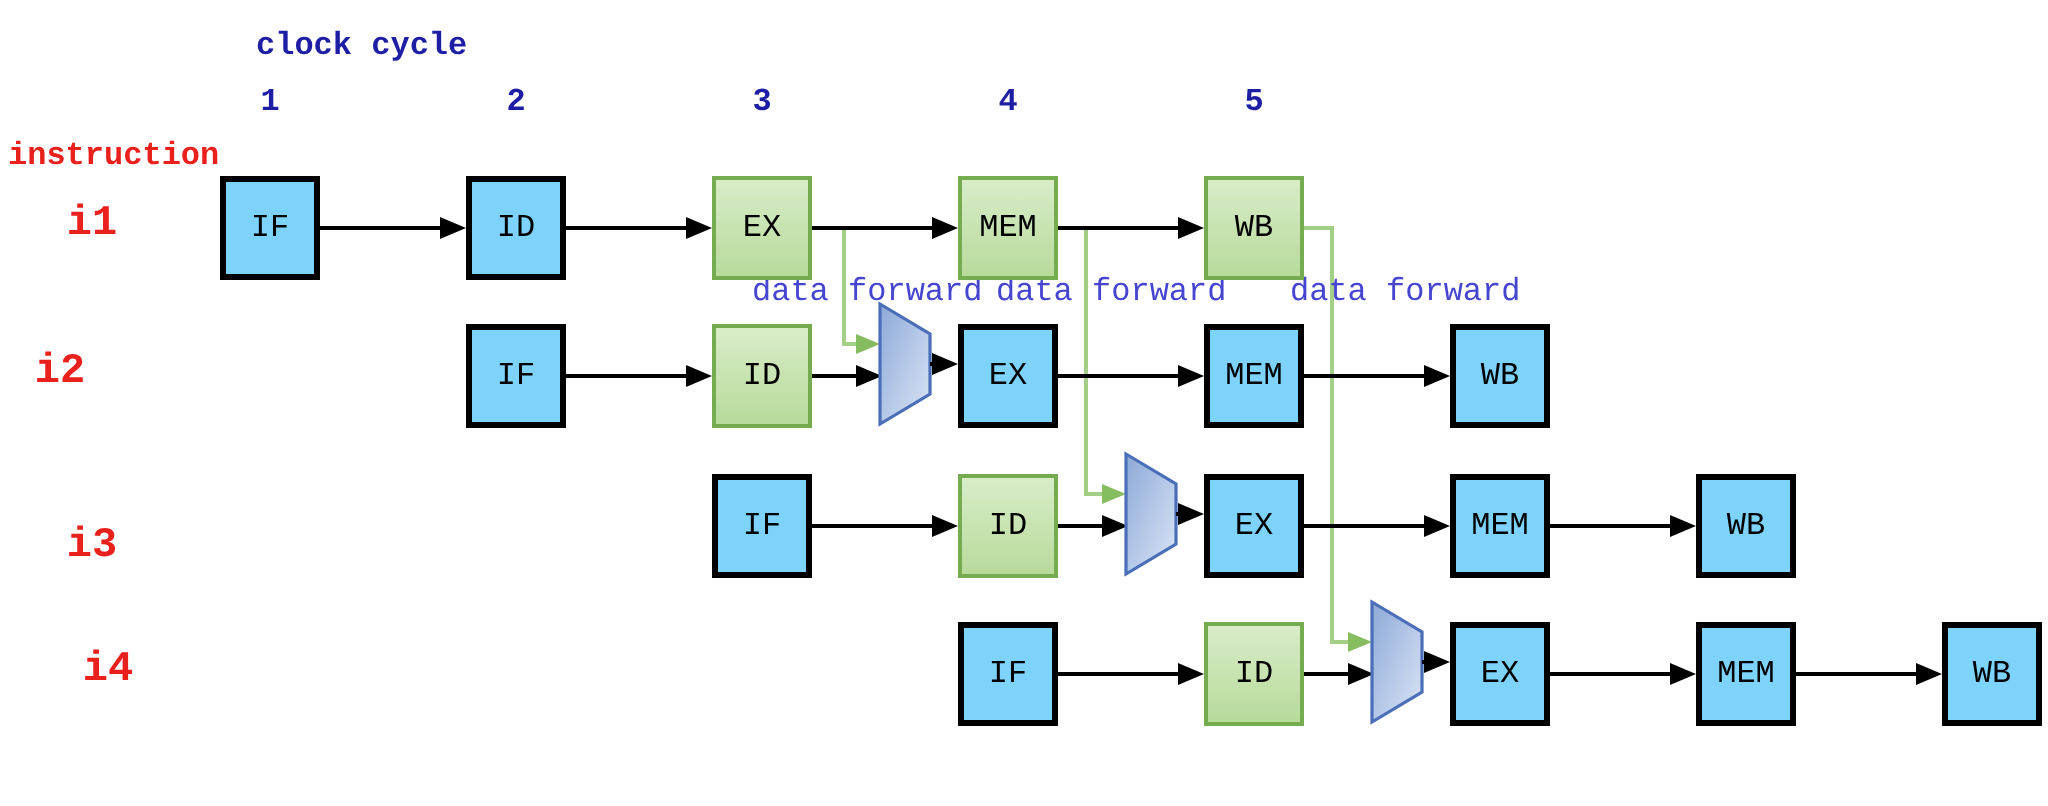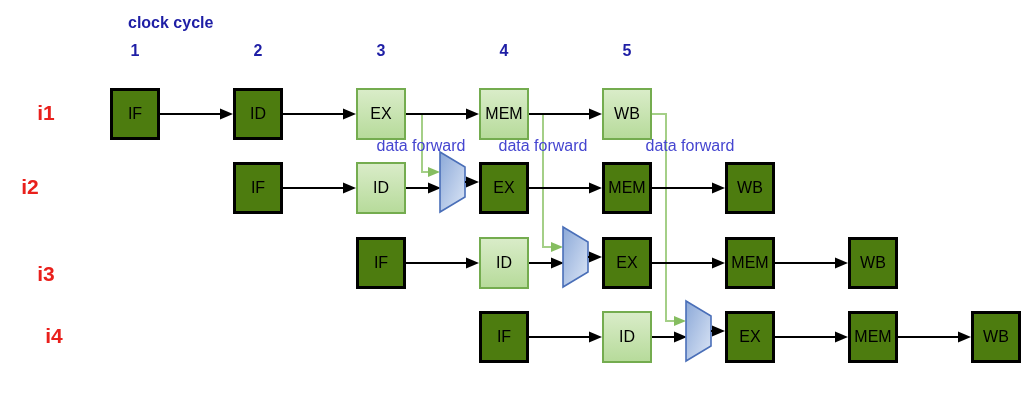--- a/index.html
+++ b/index.html
@@ -1,21 +1,21 @@
 <!DOCTYPE html>
 <html><head>
 <meta charset="utf-8">
 <style>
   html, body { margin: 0; padding: 0; background: #ffffff; }
   .canvas {
     position: relative;
     width: 1024px;
     height: 403px;
     background: #ffffff;
-    font-family: Liberation Sans, sans-serif;
+    font-family: Liberation Mono, monospace;
     overflow: hidden;
   }
   .canvas > * { position: absolute; }
   svg.wires { left: 0; top: 0; }
   .hdr {
     font-size: 16px;
     font-weight: bold;
     white-space: nowrap;
     line-height: 18px;
   }
@@ -34,21 +34,21 @@
     text-align: center;
     font-size: 21px;
     font-weight: bold;
     color: var(--label-red);
     line-height: 18px;
   }
   .box {
     width: 50px;
     height: 52px;
     box-sizing: border-box;
-    background: #4d7c0f;
+    background: #7dd3fc;
     border: 3px solid #000000;
     display: flex;
     align-items: center;
     justify-content: center;
     font-size: 16px;
     color: #000000;
   }
   .box.green {
     border: 2px solid var(--stage-green-border);
     background: linear-gradient(to bottom, var(--stage-green-fill-top), var(--stage-green-fill-bottom));
@@ -115,20 +115,21 @@
       <polygon points="687,337 674,331.5 674,342.5" fill="#000000"></polygon>
       <line x1="775" y1="337" x2="837" y2="337" stroke="#000000" stroke-width="2"></line>
       <polygon points="848,337 835,331.5 835,342.5" fill="#000000"></polygon>
       <line x1="898" y1="337" x2="960" y2="337" stroke="#000000" stroke-width="2"></line>
       <polygon points="971,337 958,331.5 958,342.5" fill="#000000"></polygon>
       <polygon points="686,301 711,316 711,346 686,361" fill="url(#muxGrad)" stroke="#4a6fb8" stroke-width="1.6"></polygon>
       <line x1="711" y1="331" x2="714" y2="331" stroke="#000000" stroke-width="2"></line>
       <polygon points="725,331 712,325.5 712,336.5" fill="#000000"></polygon>
     </svg>
   <div class="hdr blue" id="clockHeading" style="left: 128px; top: 14px;">clock cycle</div>
+  <div class="hdr red" id="instrHeading" style="left: 4px; top: 69px; width: 92px; text-align: center;">instruction</div>
 <div class="cycle-num" style="left: 115px; top: 42px;">1</div>
     <div class="cycle-num" style="left: 238px; top: 42px;">2</div>
     <div class="cycle-num" style="left: 361px; top: 42px;">3</div>
     <div class="cycle-num" style="left: 484px; top: 42px;">4</div>
     <div class="cycle-num" style="left: 607px; top: 42px;">5</div>
     <div class="fwd-label" style="left: 376px; top: 139px;">data forward</div>
     <div class="fwd-label" style="left: 498px; top: 139px;">data forward</div>
     <div class="fwd-label" style="left: 645px; top: 139px;">data forward</div>
     <div class="row-label" style="left: 16px; top: 104px;">i1</div>
     <div class="box" style="left: 110px; top: 88px;">IF</div>

